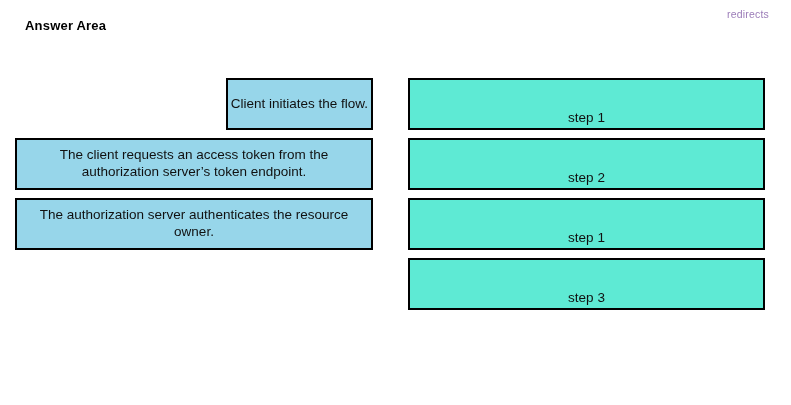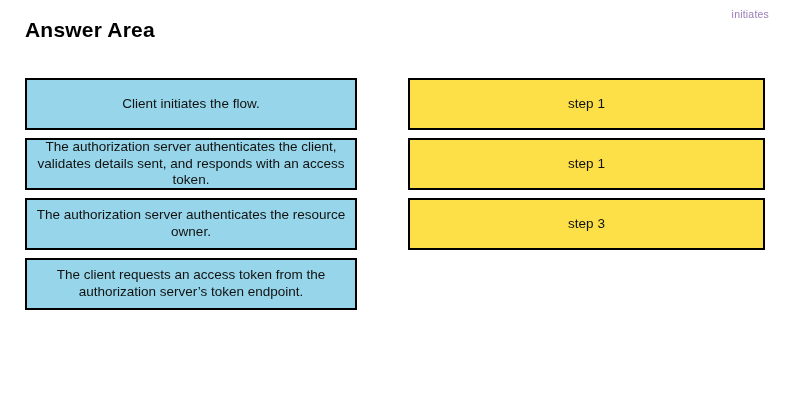--- a/index.html
+++ b/index.html
@@ -15,21 +15,21 @@
     position: relative;
     width: 791px;
     height: 405px;
     background: #ffffff;
     overflow: hidden;
   }
   #page-title {
     position: absolute;
     left: 25px;
     top: 18px;
-    font-size: 21px;
+    font-size: 13px;
     font-weight: bold;
     letter-spacing: 0.2px;
     color: #000000;
     white-space: nowrap;
   }
   #watermark {
     position: absolute;
     right: 22px;
     top: 8px;
     font-size: 10.5px;
@@ -45,22 +45,23 @@
     height: 405px;
   }
   .column {
     position: absolute;
     top: 78px;
     display: flex;
     flex-direction: column;
     gap: 8px;
   }
   #left-column {
-    left: 25px;
-    width: 332px;
+    left: 15px;
+    width: 358px;
+    align-items: flex-end;
   }
   #right-column {
     left: 408px;
     width: 357px;
   }
   .box {
     box-sizing: border-box;
     height: 52px;
     border: 2px solid #000000;
     display: flex;
@@ -69,57 +70,58 @@
     text-align: center;
     padding: 1px 3px;
     font-size: 13.5px;
     line-height: 1.25;
     color: #111111;
   }
   .box.blue {
     background: #97d6ea;
   }
   .box.tan {
-    background: #fde047;
+    background: #5eead4;
+    align-items: flex-end;
   }
   .box-label {
     display: block;
     width: 100%;
     text-align: center;
   }
 </style>
 </head>
 <body>
 
 <div id="canvas">
 
   <div id="page-title">Answer Area</div>
 
-  <div id="watermark">initiates</div>
+  <div id="watermark">redirects</div>
 
   <div id="board">
 
     <div id="left-column" class="column">
       <div class="box blue">
         <span class="box-label">Client initiates the flow.</span>
       </div>
       <div class="box blue">
-        <span class="box-label">The authorization server authenticates the client, validates details sent, and responds with an access token.</span>
+        <span class="box-label">The client requests an access token from the authorization server’s token endpoint.</span>
       </div>
       <div class="box blue">
         <span class="box-label">The authorization server authenticates the resource owner.</span>
-      </div>
-      <div class="box blue">
-        <span class="box-label">The client requests an access token from the authorization server’s token endpoint.</span>
       </div>
     </div>
 
     <div id="right-column" class="column">
       <div class="box tan">
         <span class="box-label">step 1</span>
+      </div>
+      <div class="box tan">
+        <span class="box-label">step 2</span>
       </div>
       <div class="box tan">
         <span class="box-label">step 1</span>
       </div>
       <div class="box tan">
         <span class="box-label">step 3</span>
       </div>
     </div>
 
   </div>

